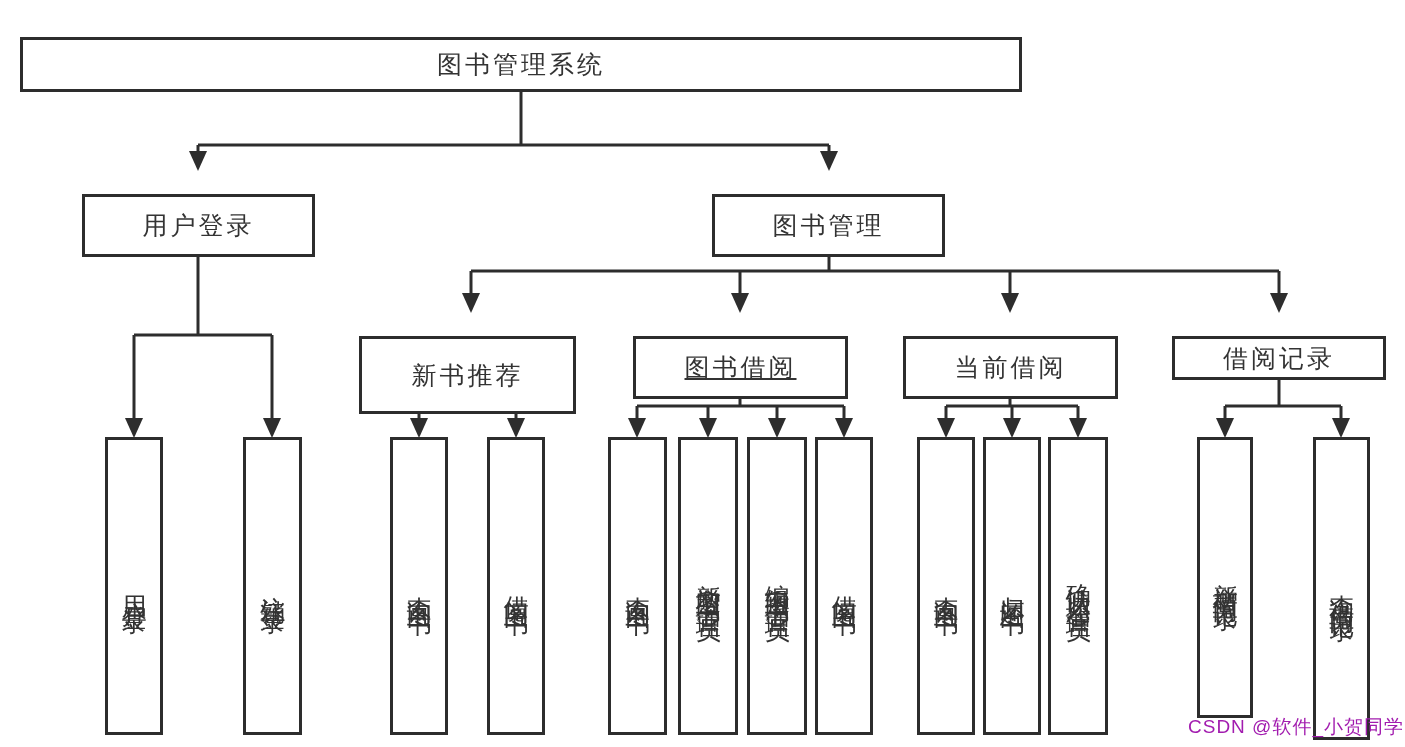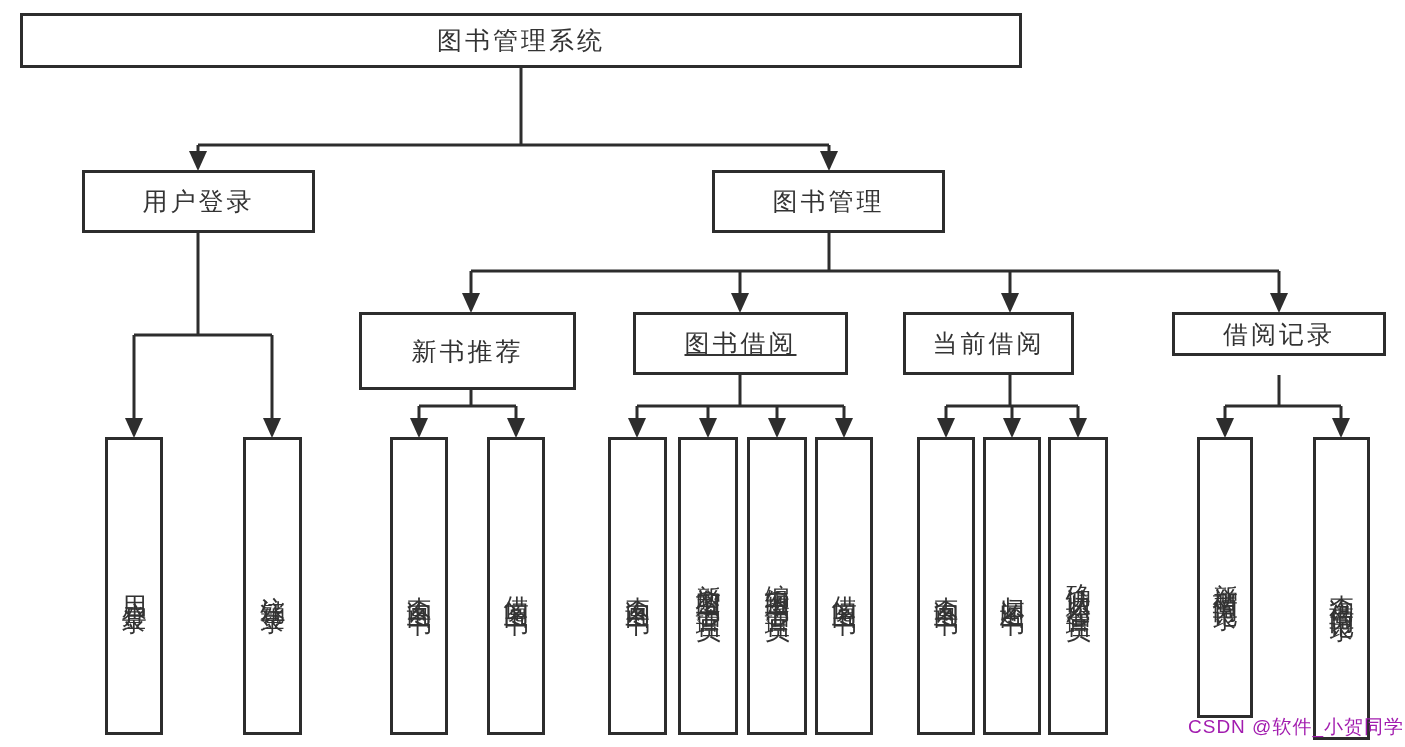--- a/index.html
+++ b/index.html
@@ -17,20 +17,21 @@
     border:3px solid #2d2d2d;
     box-sizing:border-box;
     color:#333333;
     display:flex;align-items:center;justify-content:center;
     z-index:2;
   }
   .hbox{
     font-size:25px;
     letter-spacing:3px;
     white-space:nowrap;
+    margin-top:24px;
   }
   .vbox{
     writing-mode:vertical-rl;
     text-orientation:mixed;
     font-size:25px;
     letter-spacing:5px;
     line-height:1.1;
   }
   .watermark{
     position:absolute;
@@ -125,21 +126,21 @@
     </g>
   </svg>
 
   <div class="node hbox" style="left:20px;top:13px;width:1002px;height:55px;">图书管理系统</div>
 
   <div class="node hbox" style="left:82px;top:170px;width:233px;height:63px;">用户登录</div>
   <div class="node hbox" style="left:712px;top:170px;width:233px;height:63px;">图书管理</div>
 
   <div class="node hbox" style="left:359px;top:312px;width:217px;height:78px;">新书推荐</div>
   <div class="node hbox" style="left:633px;top:312px;width:215px;height:63px;text-decoration:underline;">图书借阅</div>
-  <div class="node hbox" style="left:903px;top:312px;width:171px;height:63px;text-align:center;">当前借阅</div>
+  <div class="node hbox" style="left:903px;top:312px;width:215px;height:63px;text-align:center;">当前借阅</div>
   <div class="node hbox" style="left:1172px;top:312px;width:214px;height:44px;">借阅记录</div>
 
   <div class="node vbox" style="left:105px;top:437px;width:58px;height:298px;">用户登录</div>
   <div class="node vbox" style="left:243px;top:437px;width:59px;height:298px;">注销登录</div>
 
   <div class="node vbox" style="left:390px;top:437px;width:58px;height:298px;">查询图书</div>
   <div class="node vbox" style="left:487px;top:437px;width:58px;height:298px;">借阅图书</div>
 
   <div class="node vbox" style="left:608px;top:437px;width:59px;height:298px;">查询图书</div>
   <div class="node vbox" style="left:678px;top:437px;width:60px;height:298px;">新增图书（管理员）</div>

